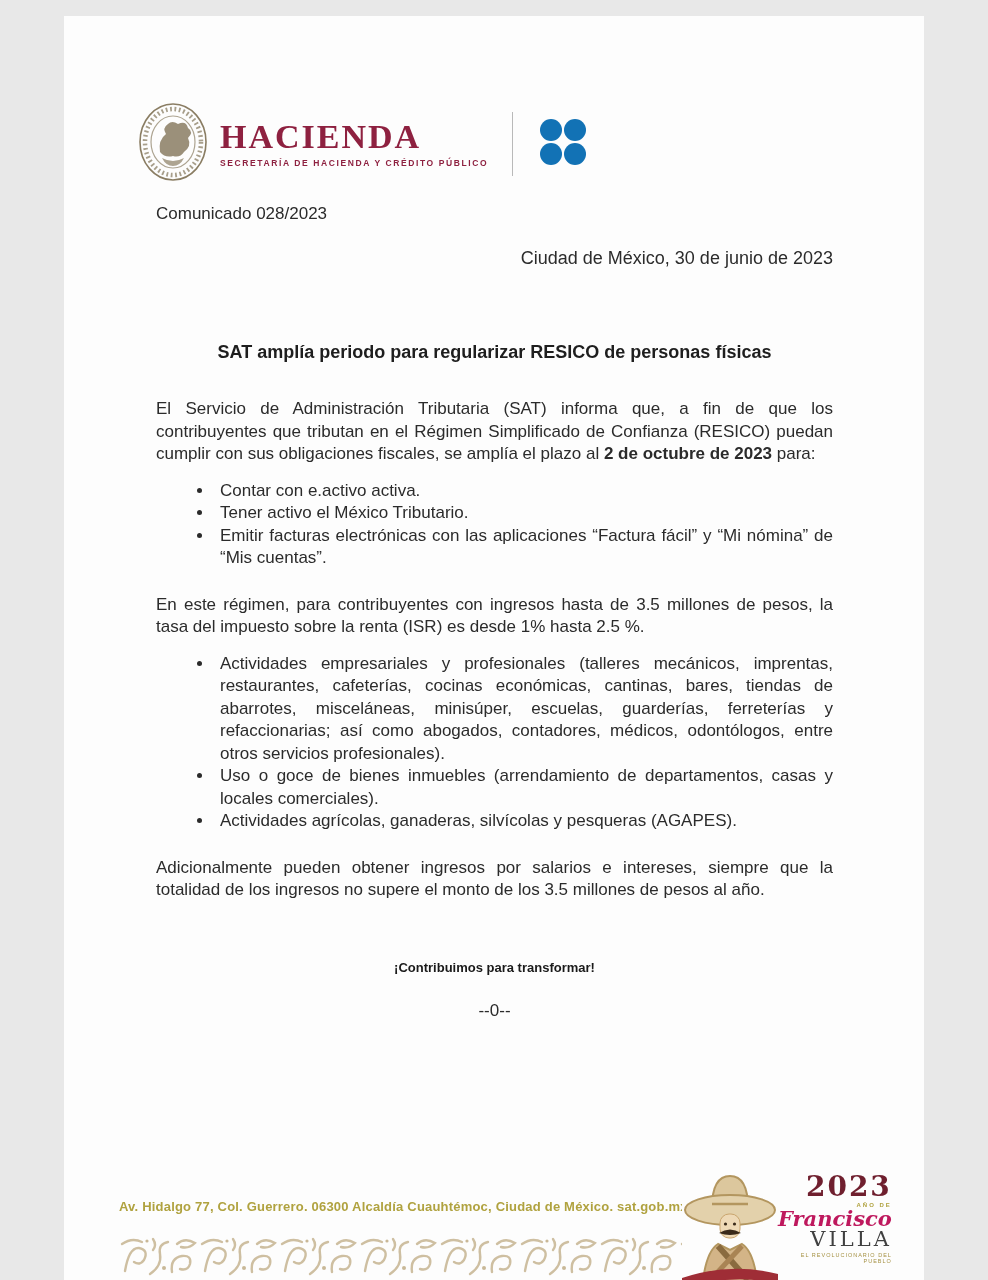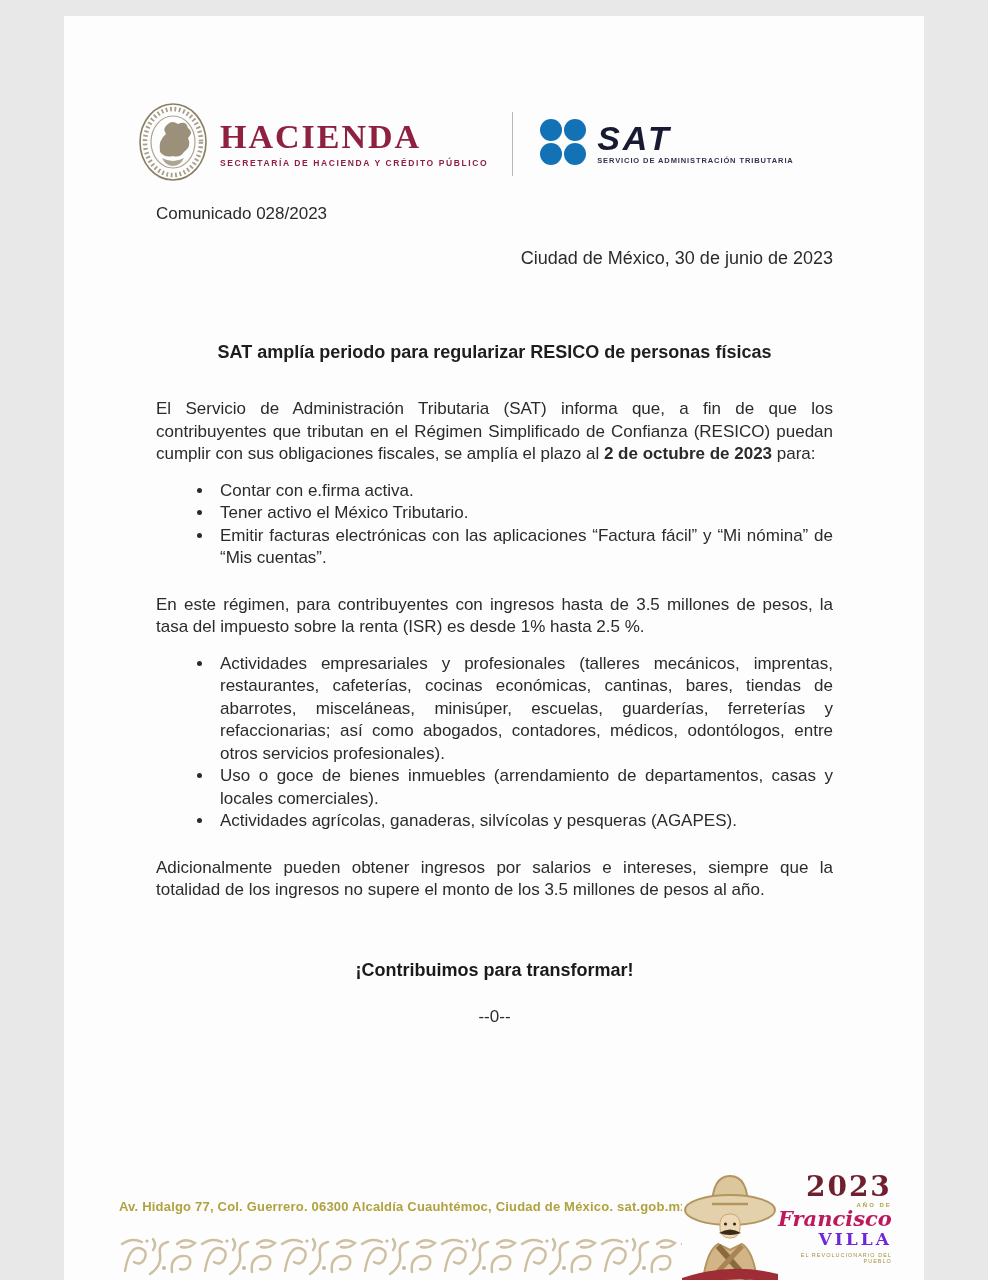--- a/index.html
+++ b/index.html
@@ -62,21 +62,21 @@
     margin:14px 0 24px 0;
     padding-left:58px;
     list-style:disc outside;
   }
   .bullets li{
     font-size:17px; line-height:22.5px; text-align:justify;
     padding-left:6px;
   }
   .slogan{
     margin-top:58px; text-align:center;
-    font-size:18px; font-weight:bold; color:#1a1a1a;
+    font-size:13px; font-weight:bold; color:#1a1a1a;
   }
   .end-mark{
     margin-top:26px; text-align:center; font-size:17px; color:#2b2b2b;
   }
   
   .footer{ position:absolute; left:0; right:0; bottom:0; height:145px; }
   .address{
     position:absolute; left:55px; top:48px;
     font-size:13px; font-weight:bold; letter-spacing:0.2px;
     color:#b0a23f;
@@ -96,22 +96,22 @@
   .villa-year{
     font-family:"DejaVu Serif", serif; font-weight:bold;
     font-size:28px; letter-spacing:2px; color:#6f1f2e; line-height:28px;
   }
   .villa-anode{ font-size:6px; font-weight:bold; letter-spacing:2px; color:#b0a23f; margin-top:1px; }
   .villa-name{
     font-family:"DejaVu Serif", serif; font-style:italic; font-weight:bold;
     font-size:21px; color:#be185d; line-height:22px;
   }
   .villa-caps{
-    font-family:"DejaVu Serif", serif; font-weight:bold;
-    font-size:17px; letter-spacing:3px; color:#6d28d9; line-height:18px;
+    font-family:"DejaVu Serif", serif; font-weight:normal;
+    font-size:21px; letter-spacing:3px; color:#404040; line-height:18px;
   }
   .villa-tagline{ font-size:5.5px; letter-spacing:1px; color:#a59143; margin-top:4px; }
 </style>
 </head>
 <body>
 
 <div class="page">
 
   <div class="logos">
     <div class="hacienda-block">
@@ -132,37 +132,33 @@
     <div class="logo-divider"></div>
     <div class="sat-block">
       <span>
         <svg width="52" height="52" viewBox="0 0 52 52" aria-hidden="true">
           <circle cx="14" cy="14" r="11" fill="#1272b5"></circle>
           <circle cx="38" cy="14" r="11" fill="#1272b5"></circle>
           <circle cx="14" cy="38" r="11" fill="#1272b5"></circle>
           <circle cx="38" cy="38" r="11" fill="#1272b5"></circle>
         </svg>
       </span>
-      <div class="sat-text">
-        <div class="sat-word">SAT</div>
-        <div class="sat-sub">SERVICIO DE ADMINISTRACIÓN TRIBUTARIA</div>
-      </div>
     </div>
   </div>
 
   <div class="comunicado">Comunicado 028/2023</div>
   <div class="dateline">Ciudad de México, 30 de junio de 2023</div>
 
   <div class="doc-title">SAT amplía periodo para regularizar RESICO de personas físicas</div>
 
   <div class="content">
     <p class="para"><span>El Servicio de Administración Tributaria (SAT) informa que, a fin de que los contribuyentes que tributan en el Régimen Simplificado de Confianza (RESICO) puedan cumplir con sus obligaciones fiscales, se amplía el plazo al </span><strong>2 de octubre de 2023</strong><span> para:</span></p>
 
     <ul class="bullets">
-      <li>Contar con e.firma activa.</li>
+      <li>Contar con e.activo activa.</li>
       <li>Tener activo el México Tributario.</li>
       <li>Emitir facturas electrónicas con las aplicaciones “Factura fácil” y “Mi nómina” de “Mis cuentas”.</li>
     </ul>
 
     <p class="para">En este régimen, para contribuyentes con ingresos hasta de 3.5 millones de pesos, la tasa del impuesto sobre la renta (ISR) es desde 1% hasta 2.5 %.</p>
 
     <ul class="bullets">
       <li>Actividades empresariales y profesionales (talleres mecánicos, imprentas, restaurantes, cafeterías, cocinas económicas, cantinas, bares, tiendas de abarrotes, misceláneas, minisúper, escuelas, guarderías, ferreterías y refaccionarias; así como abogados, contadores, médicos, odontólogos, entre otros servicios profesionales).</li>
       <li>Uso o goce de bienes inmuebles (arrendamiento de departamentos, casas y locales comerciales).</li>
       <li>Actividades agrícolas, ganaderas, silvícolas y pesqueras (AGAPES).</li>

